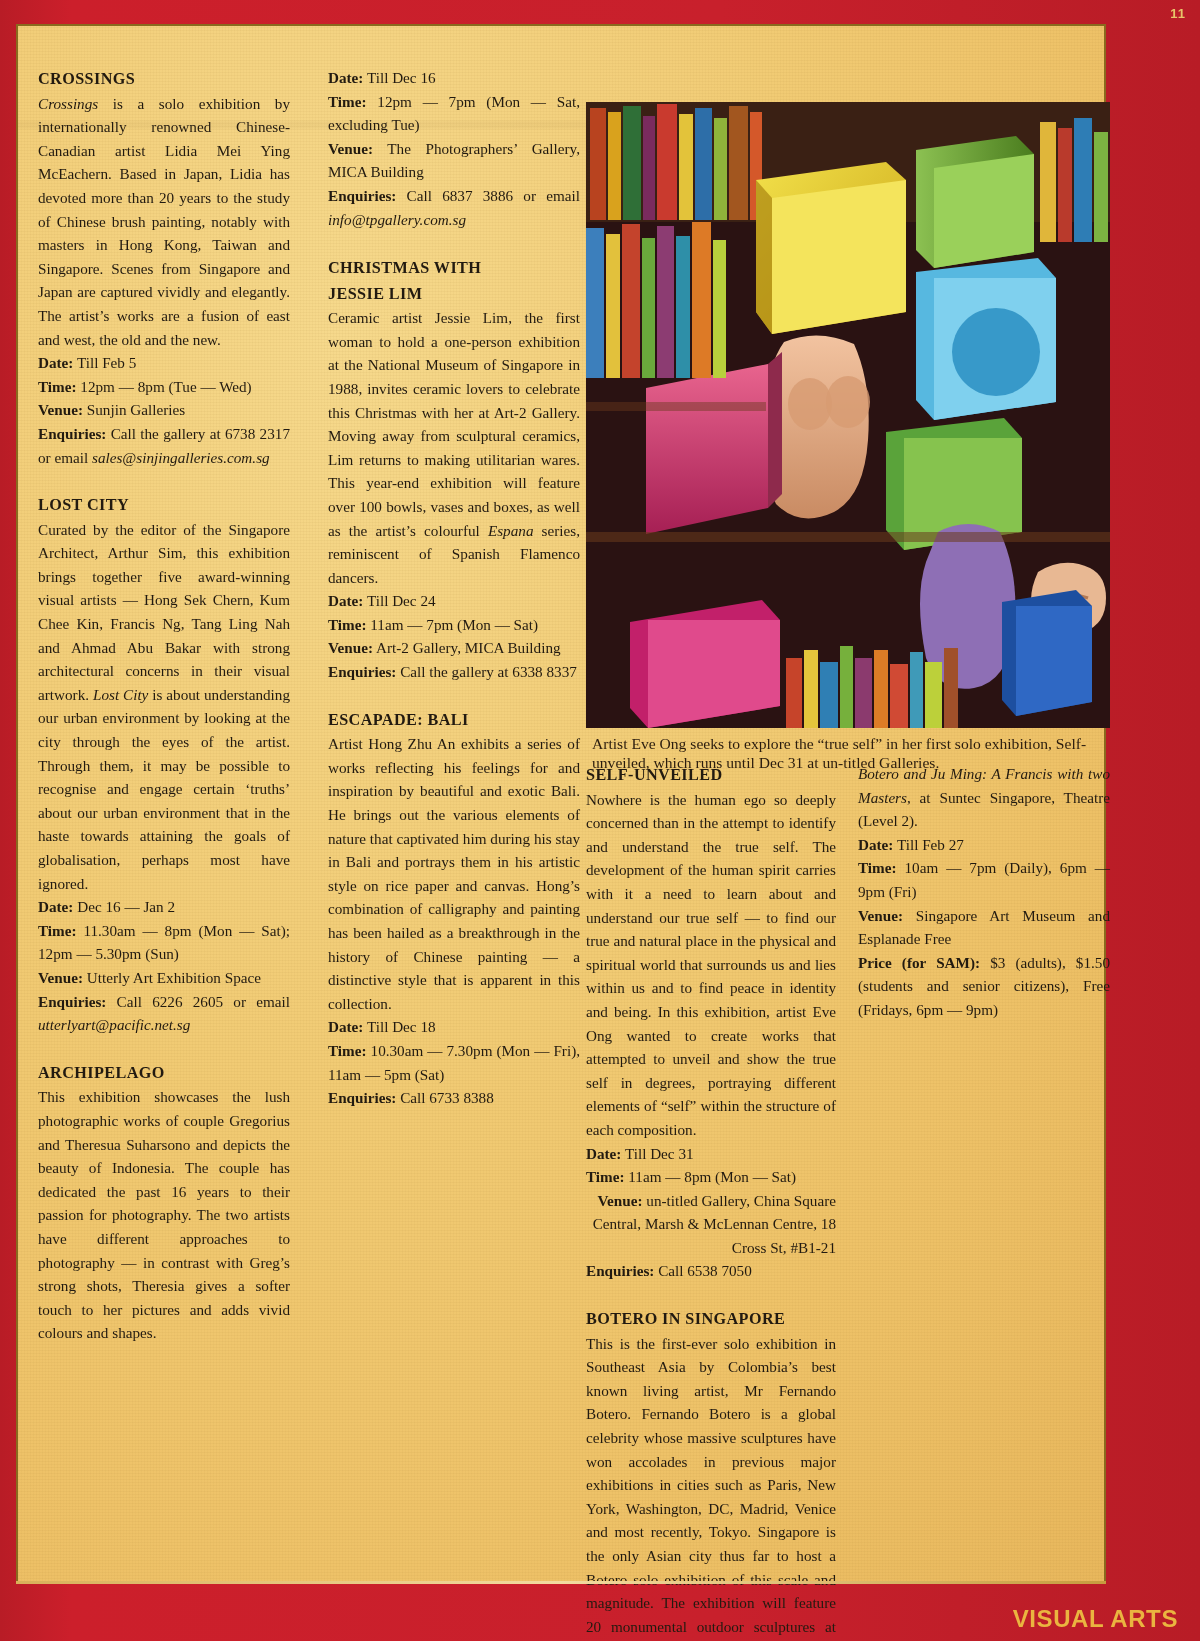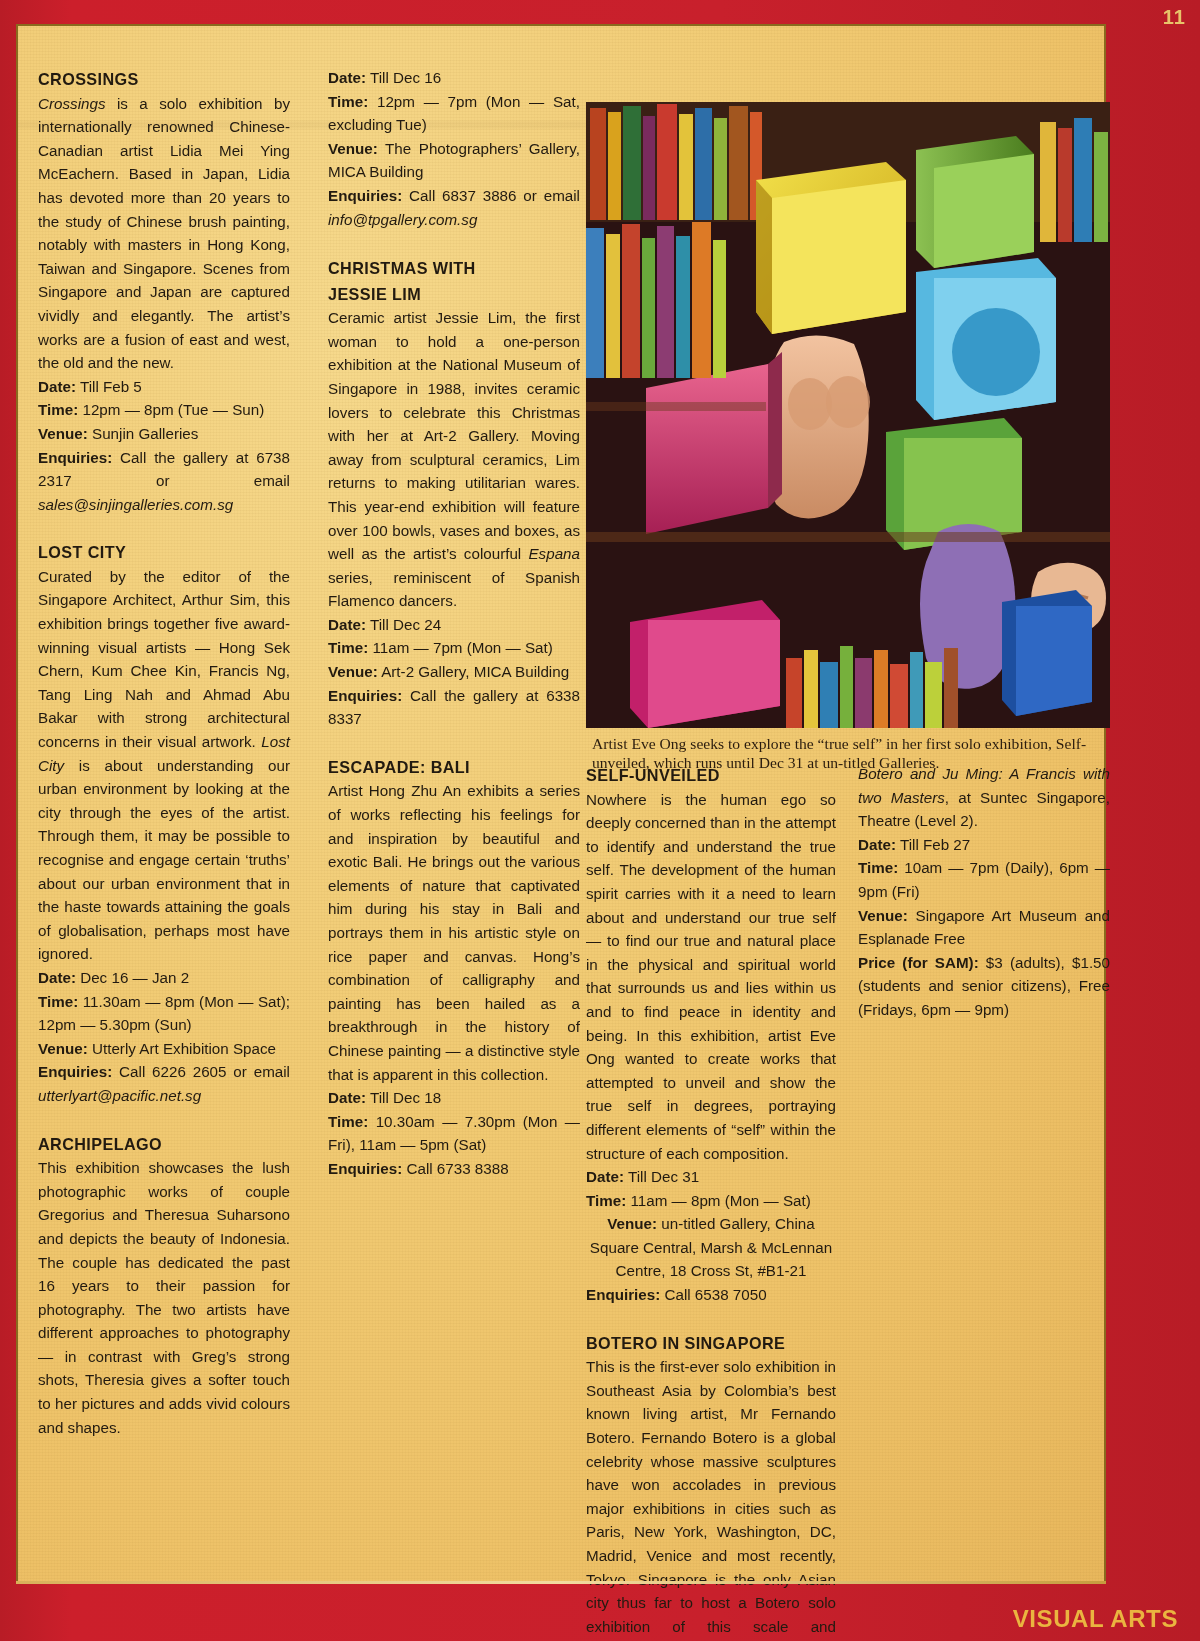--- a/index.html
+++ b/index.html
@@ -10,21 +10,21 @@
     overflow:hidden;
     position:relative;
   }
   
   .page-frame{
     position:absolute;left:0;top:0;width:1200px;height:1641px;
     background:linear-gradient(90deg,#b81c26 0%, #cc1f2b 6%, #c8202c 60%, #b81c26 100%);
   }
   .page-number{
     position:absolute;right:14px;top:6px;
-    color:#e8c46a;font-size:20px;font-weight:bold;letter-spacing:1px;
+    color:#e8c46a;font-size:13px;font-weight:bold;letter-spacing:1px;
   }
   
   .paper-outer{
     position:absolute;left:16px;top:24px;width:1090px;height:1560px;
     border:2px solid #8a6a1e;
     box-sizing:border-box;
     background:#f0c96a;
   }
   .paper{
     position:absolute;left:0;top:0;right:0;bottom:0;
@@ -45,33 +45,33 @@
   
   .col{
     position:absolute;
     font-size:15.2px;
     line-height:23.6px;
     color:#221a10;
     text-align:justify;
     text-justify:inter-word;
     hyphens:none;
   }
-  .col p{margin:0;}
+  .col p{margin:0;font-family:Liberation Serif, serif;}
   .col .h{
     font-weight:bold;
     font-size:16.2px;
     letter-spacing:.4px;
     margin:0;
     padding-top:2px;
   }
   .col .h.tight{line-height:24px;}
   .gap{height:23px;}
   .lbl{font-weight:bold;}
   .it{font-style:italic;}
-  .nj{text-align:center;}
+  .nj{text-align:right;}
 
   #c1{left:0;   top:0;   width:252px;}
   #c2{left:290px;top:0;  width:252px;}
   #c3{left:548px;top:696px;width:250px;}
   #c4{left:820px;top:696px;width:252px;}
 
   
   .figure{
     position:absolute;left:548px;top:36px;width:524px;height:626px;
   }
@@ -109,21 +109,21 @@
     <div class="paper"></div>
     <div class="ghost"></div>
 
     <div class="content">
 
       <div class="col" id="c1">
 
         <p class="h">CROSSINGS</p>
         <p><span class="it">Crossings</span><span> is a solo exhibition by internationally renowned Chinese-Canadian artist Lidia Mei Ying McEachern. Based in Japan, Lidia has devoted more than 20 years to the study of Chinese brush painting, notably with masters in Hong Kong, Taiwan and Singapore. Scenes from Singapore and Japan are captured vividly and elegantly. The artist’s works are a fusion of east and west, the old and the new.</span></p>
         <p><span class="lbl">Date:</span><span> Till Feb 5</span></p>
-        <p><span class="lbl">Time:</span><span> 12pm — 8pm (Tue — Sun)</span></p>
+        <p><span class="lbl">Time:</span><span> 12pm — 8pm (Tue — Wed)</span></p>
         <p><span class="lbl">Venue:</span><span> Sunjin Galleries</span></p>
         <p><span class="lbl">Enquiries:</span><span> Call the gallery at 6738 2317 or email </span><span class="it">sales@sinjingalleries.com.sg</span></p>
 
         <div class="gap"></div>
 
         <p class="h">LOST CITY</p>
         <p><span>Curated by the editor of the Singapore Architect, Arthur Sim, this exhibition brings together five award-winning visual artists — Hong Sek Chern, Kum Chee Kin, Francis Ng, Tang Ling Nah and Ahmad Abu Bakar with strong architectural concerns in their visual artwork. </span><span class="it">Lost City</span><span> is about understanding our urban environment by looking at the city through the eyes of the artist. Through them, it may be possible to recognise and engage certain ‘truths’ about our urban environment that in the haste towards attaining the goals of globalisation, perhaps most have ignored.</span></p>
         <p><span class="lbl">Date:</span><span> Dec 16 — Jan 2</span></p>
         <p><span class="lbl">Time:</span><span> 11.30am — 8pm (Mon — Sat); 12pm — 5.30pm (Sun)</span></p>
         <p><span class="lbl">Venue:</span><span> Utterly Art Exhibition Space</span></p>

